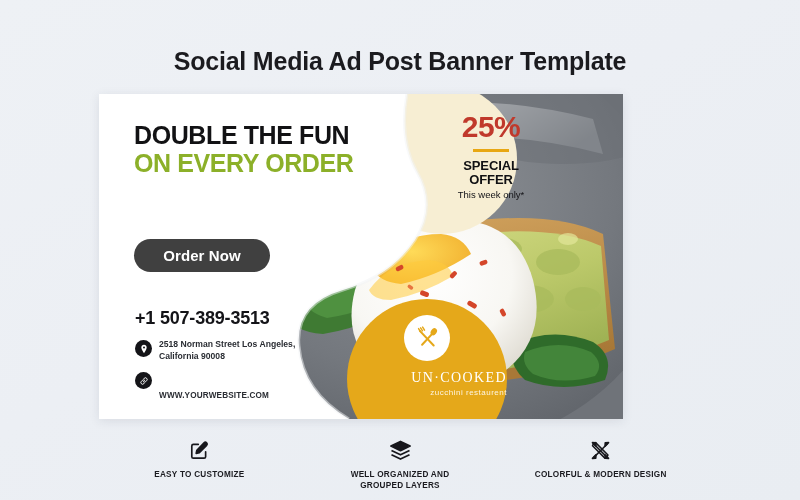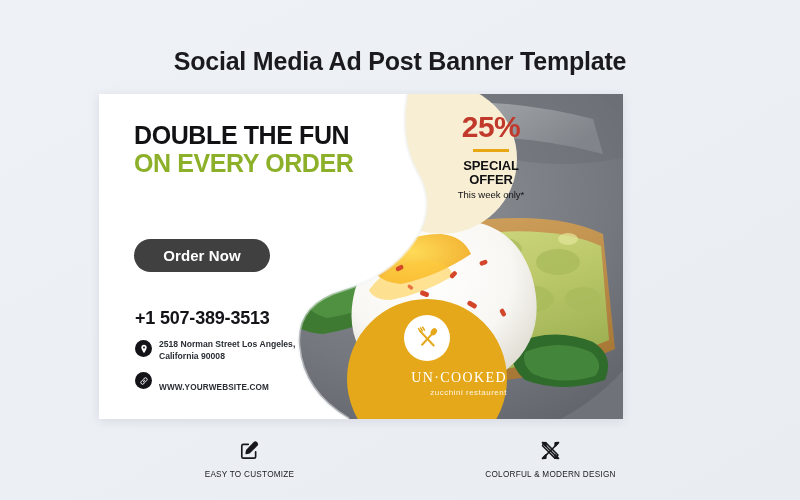--- a/index.html
+++ b/index.html
@@ -163,21 +163,21 @@
     line-height: 1.38;
     color: #2a2d33;
     font-weight: bold;
     width: 185px;
   }
   .cweb {
     font-size: 8.2px;
     color: #2a2d33;
     font-weight: bold;
     letter-spacing: 0.15px;
-    margin-top: 12px;
+    margin-top: 20px;
   }
 
   
   .offer {
     position: absolute;
     left: 330px;
     top: 18px;
     width: 124px;
     text-align: center;
     z-index: 6;
@@ -257,21 +257,21 @@
   }
   .feature .fi {
     height: 26px;
     display: flex;
     align-items: center;
     justify-content: center;
   }
   .feature .fl {
     margin-top: 6px;
     font-size: 8.2px;
-    font-weight: normal;
+    font-weight: bold;
     color: #1b1b20;
     letter-spacing: 0.25px;
     line-height: 1.35;
   }
 </style>
 </head>
 <body>
 
 <div id="page">
 
@@ -446,20 +446,33 @@
         <svg width="21" height="21" viewBox="0 0 24 24" fill="none" stroke="#17171c" stroke-width="1.9" stroke-linecap="round" stroke-linejoin="round">
           <path d="M19 13.5V19a1.8 1.8 0 0 1-1.8 1.8H5A1.8 1.8 0 0 1 3.2 19V6.8A1.8 1.8 0 0 1 5 5h5.6"></path>
           <path d="M17.2 3.3a2 2 0 0 1 2.9 2.9l-8.3 8.3-3.6.8.8-3.6z" fill="#17171c"></path>
         </svg>
       </div>
       <div class="fl">
         <span>EASY TO CUSTOMIZE</span>
       </div>
     </div>
 
+    <div class="feature">
+      <div class="fi">
+        <svg width="23" height="23" viewBox="0 0 24 24" fill="none" stroke="#17171c" stroke-width="1.8" stroke-linejoin="round">
+          <path d="M12 2.6 22 7.4 12 12.2 2 7.4z" fill="#17171c"></path>
+          <path d="M2.6 12 12 16.5 21.4 12"></path>
+          <path d="M2.6 16.4 12 20.9 21.4 16.4"></path>
+        </svg>
+      </div>
+      <div class="fl">
+        <span>WELL ORGANIZED AND</span><br>
+        <span>GROUPED LAYERS</span>
+      </div>
+    </div>
 
     <div class="feature">
       <div class="fi">
         <svg width="21" height="21" viewBox="0 0 24 24" fill="none" stroke="#17171c" stroke-width="1.8" stroke-linecap="round" stroke-linejoin="round">
           <path d="M3.2 3.4 7 2.2l13.4 13.4-1.2 3.8-3.8 1.2L2 7.2z" opacity="0"></path>
           <path d="M4 4.2 6.4 3 20.5 17.1 19.3 19.5 17 20.7 2.9 6.6z" fill="none"></path>
           <path d="M4.4 4.6 19.6 19.8"></path>
           <path d="M19.6 4.6 4.4 19.8"></path>
           <path d="M2.8 3 6.6 3.2 6.8 7z" fill="#17171c"></path>
           <path d="M21.2 3 17.4 3.2 17.2 7z" fill="#17171c"></path>

